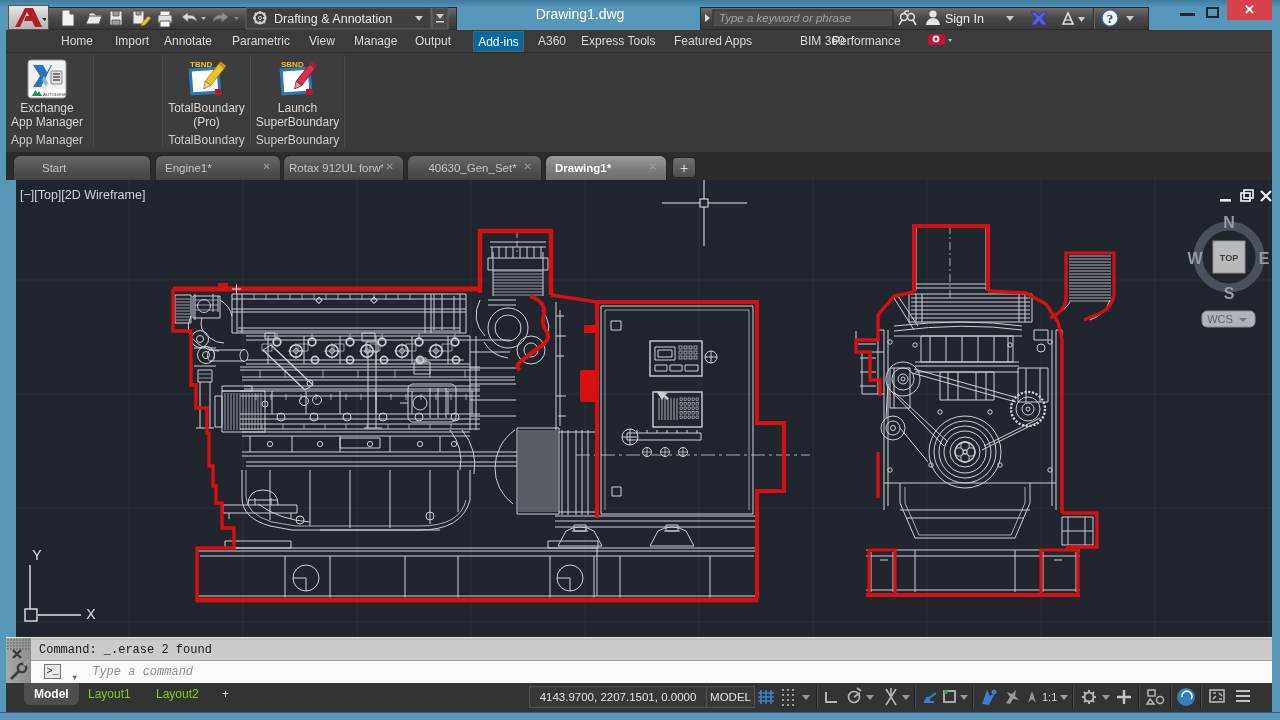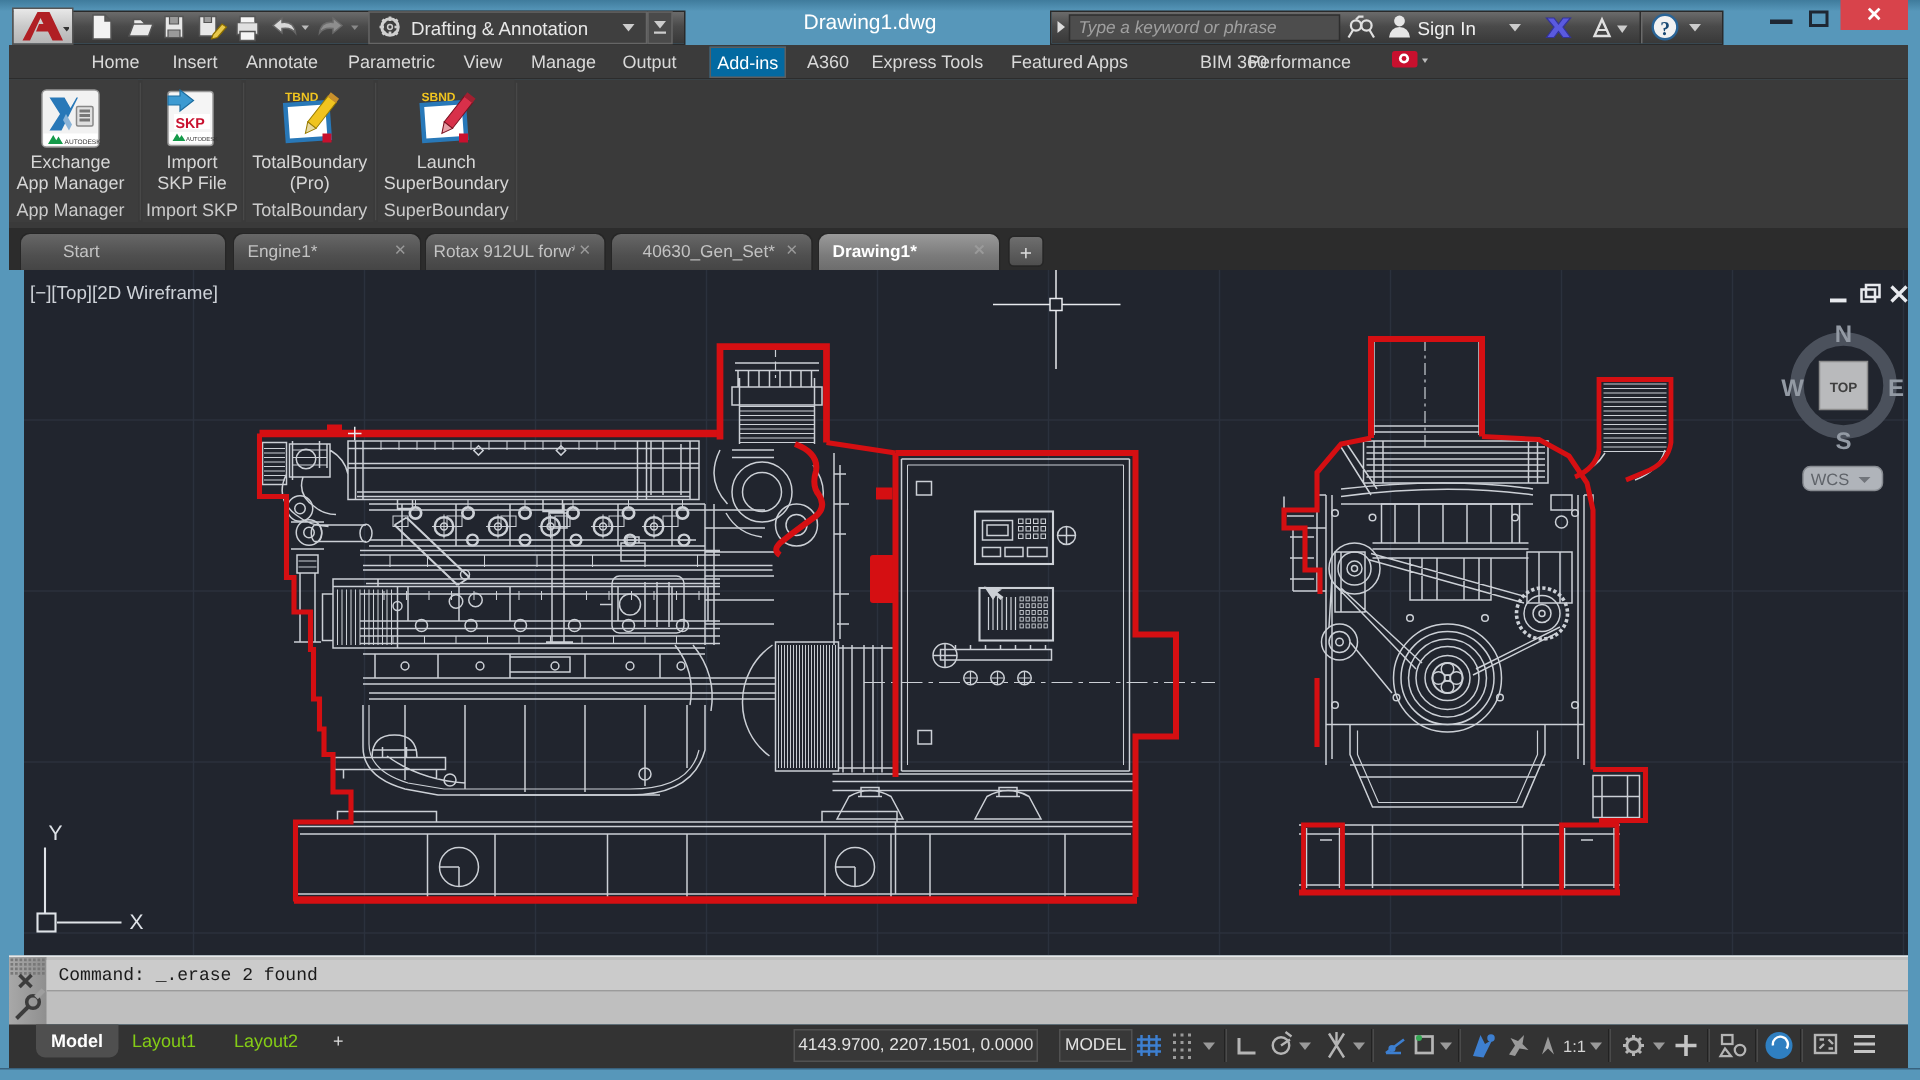--- a/index.html
+++ b/index.html
@@ -146,21 +146,21 @@
     </svg>
   </div>
 
   <div class="abs" style="left:1180px;top:13px;width:15px;height:3px;background:#1e2733;"></div>
   <div class="abs" style="left:1206px;top:7px;width:13px;height:11px;border:2px solid #1e2733;"></div>
   <div class="abs" style="left:1227px;top:0px;width:45px;height:20px;background:#d8434b;color:#fff;
        text-align:center;font-size:13px;line-height:20px;font-weight:bold;">✕</div>
 
   <div class="abs" id="ribbontabs">
     <span style="left:61px;">Home</span>
-    <span style="left:115px;">Insert</span>
+    <span style="left:115px;">Import</span>
     <span style="left:164px;">Annotate</span>
     <span style="left:232px;">Parametric</span>
     <span style="left:309px;">View</span>
     <span style="left:354px;">Manage</span>
     <span style="left:415px;">Output</span>
     <span style="left:473px;top:1px;width:51px;height:21px;background:#0369a1;border:1px solid #5e5e5e;
           text-align:center;line-height:20px;color:#fff;">Add-ins</span>
     <span style="left:538px;">A360</span>
     <span style="left:581px;">Express Tools</span>
     <span style="left:674px;">Featured Apps</span>
@@ -187,35 +187,20 @@
           <rect x="26" y="20" width="7" height="2" fill="#777"></rect>
           <rect x="2" y="30" width="36" height="8" fill="#fff"></rect>
           <path d="M5 37 l3.5-6 2 3.5 1.5-2.5 3 5 z" fill="#159a4a"></path>
           <text x="16" y="37" font-size="4.4" fill="#333" font-family="Liberation Sans">AUTODESK</text>
         </svg>
         Exchange<br>App Manager
       </div>
       <div class="plabel">App Manager</div>
     </div>
     <div class="psep" style="left:93px;"></div>
-    <div class="rpanel" style="left:95px;width:66px;">
-      <div class="rbtn">
-        <svg class="ricon" viewBox="0 0 40 40">
-          <rect x="4" y="2" width="30" height="36" rx="2" fill="#f5f5f5" stroke="#999"></rect>
-          <path d="M4 8 v-6 h8 v-4 l9 7 -9 7 v-4 z" fill="#3d9ad1" stroke="#1e6ea0" stroke-width="0.8" transform="translate(0,3)"></path>
-          <rect x="8" y="17" width="24" height="10" fill="#fff"></rect>
-          <text x="9" y="26" font-size="9.5" font-weight="bold" fill="#c8102e" font-family="Liberation Sans">SKP</text>
-          <rect x="5" y="29" width="28" height="7" fill="#fff"></rect>
-          <path d="M7 35 l3-5 1.8 3 1.2-2 2.6 4 z" fill="#159a4a"></path>
-          <text x="16" y="35" font-size="3.9" fill="#333" font-family="Liberation Sans">AUTODESK</text>
-        </svg>
-        Import<br>SKP File
-      </div>
-      <div class="plabel">Import SKP</div>
-    </div>
     <div class="psep" style="left:162px;"></div>
     <div class="rpanel" style="left:164px;width:85px;">
       <div class="rbtn">
         <svg class="ricon" viewBox="0 0 40 40">
           <text x="3" y="8" font-size="8" font-weight="bold" fill="#f0c420" font-family="Liberation Sans">TBND</text>
           <rect x="4" y="10" width="28" height="24" fill="#ffffff" stroke="#2878b8" stroke-width="3" transform="rotate(-4 18 22)"></rect>
           <g transform="rotate(38 25 20)">
             <rect x="21" y="4" width="7" height="22" fill="#f0c420" stroke="#9a7d00" stroke-width="0.7"></rect>
             <path d="M21 26 l3.5 7 3.5 -7 z" fill="#e8d9a0" stroke="#9a7d00" stroke-width="0.7"></path>
             <rect x="21" y="1" width="7" height="3.5" fill="#c8902c"></rect>
@@ -513,28 +498,35 @@
           <rect x="19" y="10" width="1.8" height="1.8"></rect>
           <rect x="22" y="10" width="1.8" height="1.8"></rect>
         </g>
         <path d="M7,12 l8,8 M15,12 l-8,8" stroke="#3c3c3c" stroke-width="2.4"></path>
         <path d="M5,41 l8,-8" stroke="#3c3c3c" stroke-width="2.6"></path>
         <circle cx="16" cy="30" r="4.2" fill="none" stroke="#3c3c3c" stroke-width="2.4"></circle>
         <path d="M18,27 l5,-5" stroke="#9f9f9f" stroke-width="3.4"></path>
       </svg>
     </div>
     <div id="cmdhist">Command: _.erase 2 found</div>
+    <div id="cmdline">
+      <span style="display:inline-block;margin:3px 0 0 13px;width:17px;height:15px;background:#e8e8e8;
+        border:1px solid #777;color:#333;font-style:normal;font-size:10px;line-height:14px;
+        text-align:center;vertical-align:top;">&gt;_</span>
+      <span style="display:inline-block;vertical-align:top;margin:6px 0 0 4px;color:#666;font-style:normal;font-size:8px;">▼</span>
+      <span style="margin-left:8px;">Type a command</span>
+    </div>
   </div>
 
   <div class="abs" id="status">
     <div class="ltab active" style="left:24px;">Model</div>
     <div class="ltab" style="left:78px;">Layout1</div>
     <div class="ltab" style="left:146px;">Layout2</div>
     <div class="ltab" style="left:212px;color:#ddd;">+</div>
-    <div class="sbox" style="left:529px;width:163px;line-height:20px;">4143.9700, 2207.1501, 0.0000</div>
+    <div class="sbox" style="left:529px;width:178px;line-height:20px;">4143.9700, 2207.1501, 0.0000</div>
     <div class="sbox" style="left:706px;width:49px;line-height:20px;">MODEL</div>
     <div class="abs" style="left:758px;top:3px;width:514px;height:22px;">
       <svg width="514" height="22" viewBox="0 0 514 22">
 
         <g stroke="#3d7fd0" stroke-width="1.6">
           <path d="M3,4 v14 M8,4 v14 M13,4 v14 M0,7 h16 M0,11 h16 M0,15 h16"></path>
         </g>
 
         <g fill="#9a9a9a">
           <g transform="translate(24,3)">

